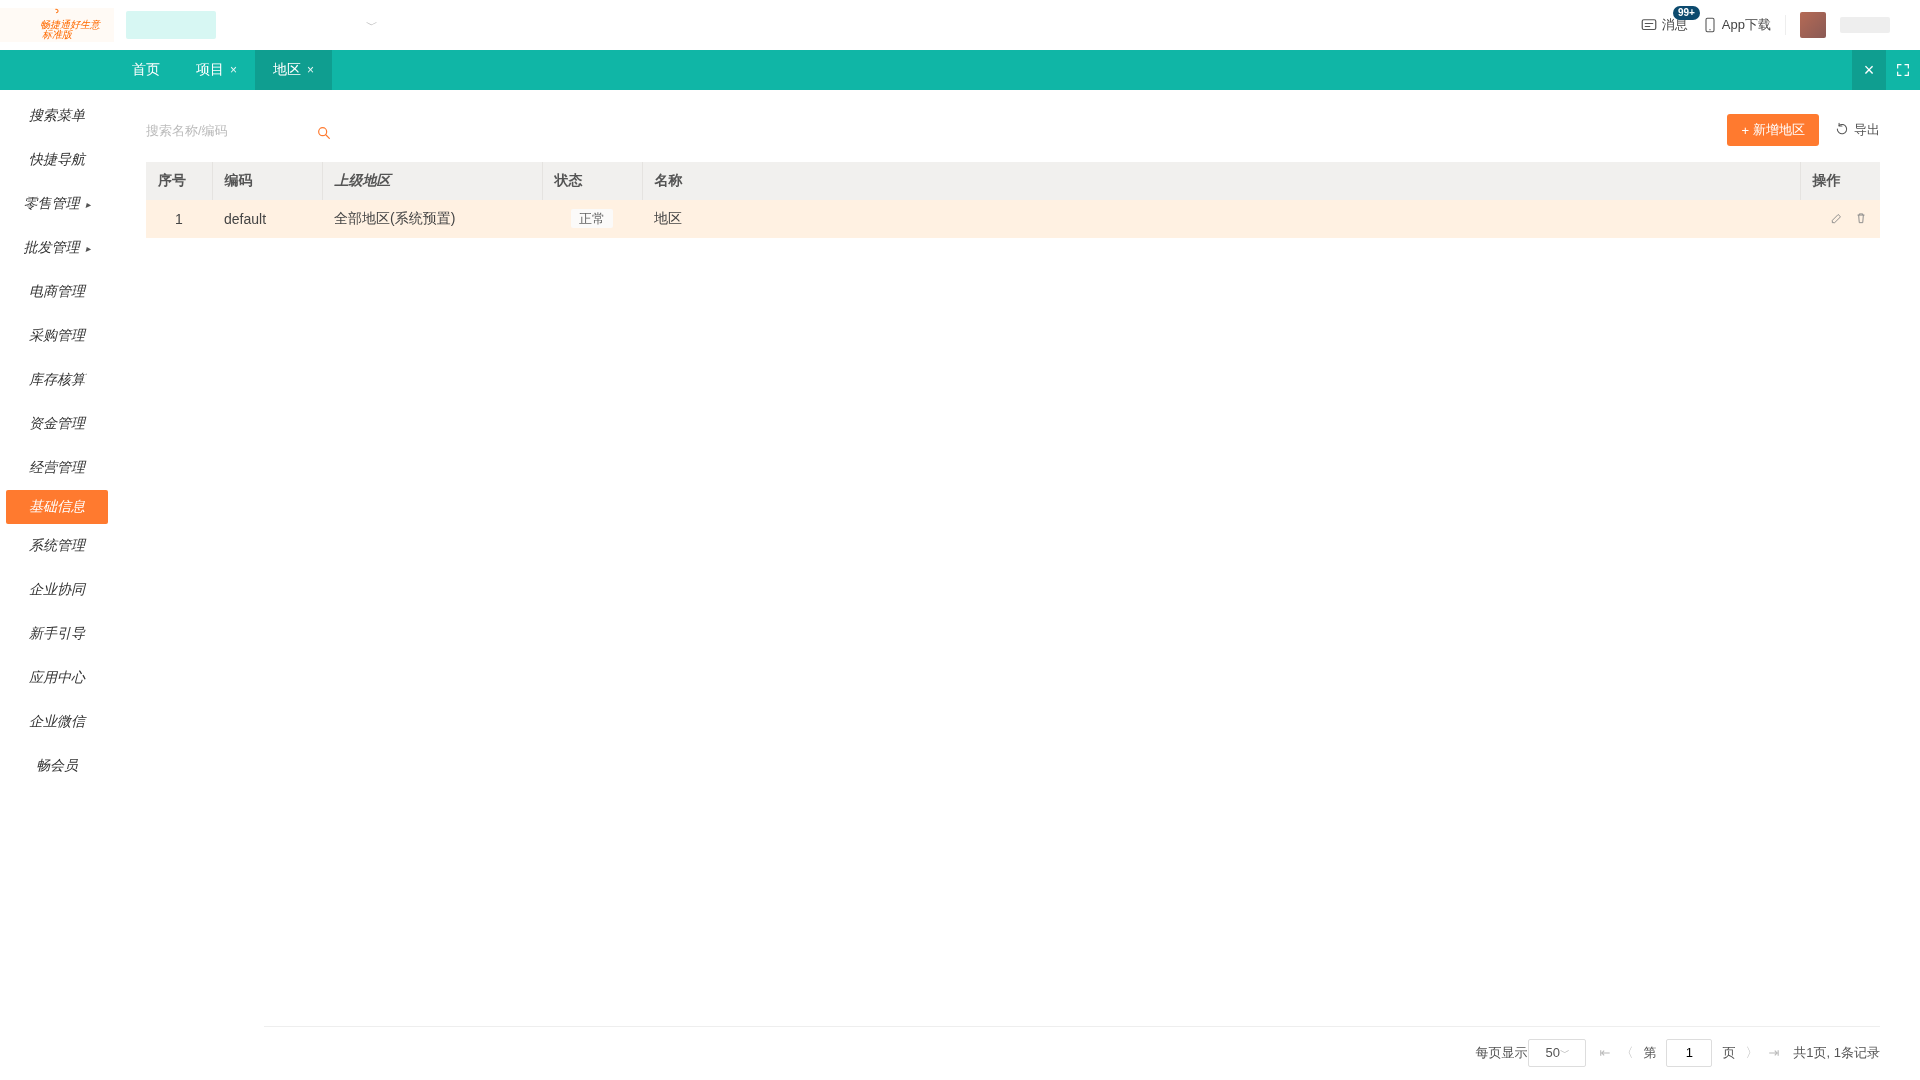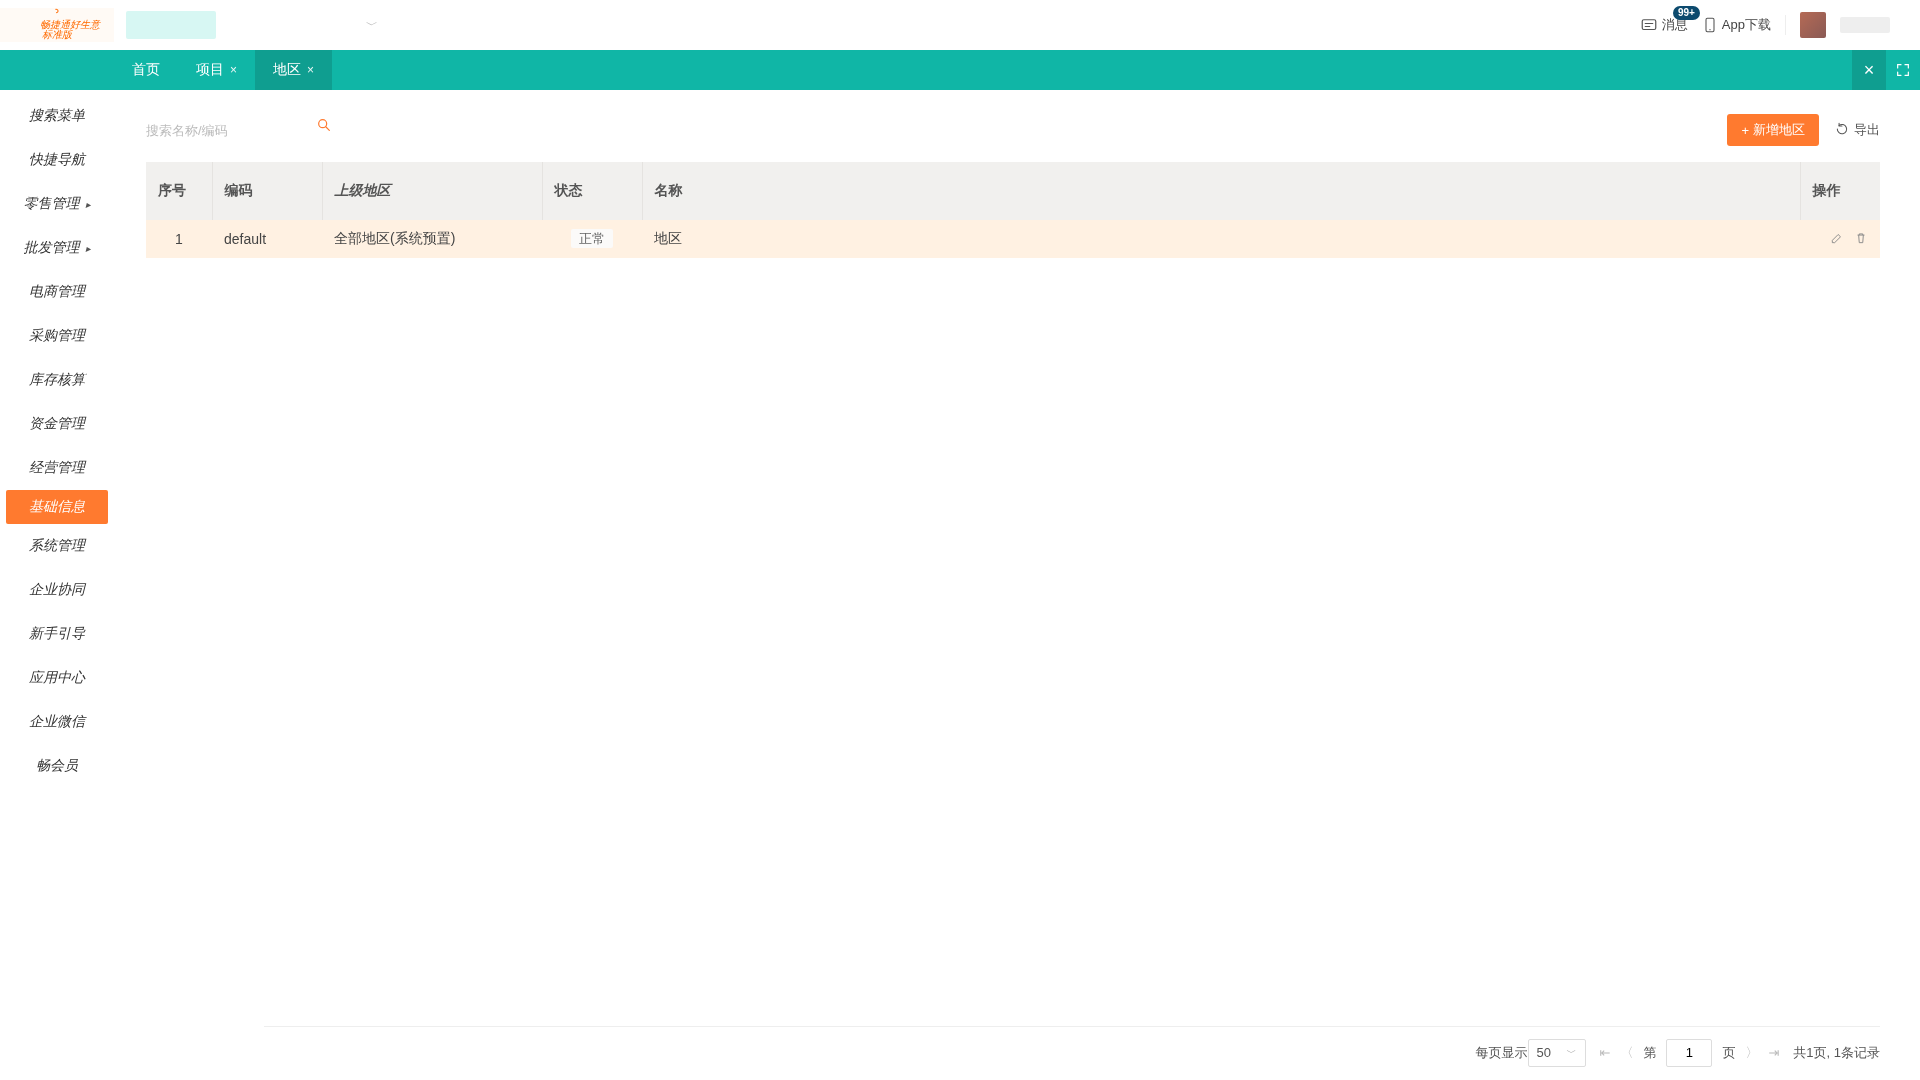--- a/index.html
+++ b/index.html
@@ -38,49 +38,49 @@
 
 .layout { display: flex; height: calc(1080px - 50px - 40px); }
 .sidebar { width: 114px; min-width:114px; background: #fff; border-right: 0; padding-top: 4px; display:flex; flex-direction:column;}
 .sb-item { height: 44px; display: flex; align-items: center; justify-content: center; font-size: 14px; color: #333; cursor: pointer; position: relative; padding: 0 10px; gap:4px;font-style:italic;}
 .sb-item.active { background: #ff7a2f; color: #fff; border-radius: 2px; margin: 0 6px; height: 34px;}
 .sb-item .chev { font-size: 10px; color: #555; margin-left: 2px;}
 
 
 .main { flex: 1; display: flex; flex-direction: column; padding: 20px 40px 10px 32px; position: relative;}
 .toolbar { display: flex; align-items: center; height: 40px;}
-.search-wrap { display: flex; align-items: flex-start; width: 210px; }
+.search-wrap { display: flex; align-items: flex-end; width: 210px; }
 .search-input { border: none; outline: none; font-size: 13px; color: #333; width: 170px; padding: 6px 0; }
 .search-input::placeholder { color: #bbb; }
 .search-icon { color: #ff7a2f; cursor: pointer; }
 .toolbar-right { margin-left: auto; display: flex; align-items: center; gap: 16px;}
 .btn-primary { background: #ff7a2f; color: #fff; border: none; height: 32px; padding: 0 14px; border-radius: 3px; font-size: 13px; cursor: pointer; display:flex; align-items:center; gap:4px;}
 .btn-link { background: none; border: none; color: #555; font-size: 13px; cursor: pointer; display:flex; align-items:center; gap:5px;}
 .refresh-icon { display:inline-block; }
 
 
 .table { margin-top: 12px; border-collapse: collapse; width: 100%; table-layout: fixed;}
-.table th { background: #f1f0ee; color: #555; font-weight: 600; text-align: left; padding: 20px 12px; font-size: 14px; border-right: 1px solid #e5e3e0;}
+.table th { background: #f1f0ee; color: #555; font-weight: 600; text-align: left; padding: 10px 12px; font-size: 14px; border-right: 1px solid #e5e3e0;}
 .table th:last-child{ border-right:none;}
 .table td { padding: 10px 12px; font-size: 14px; color: #444;}
 .table tbody tr { background: #fff1e2; }
 .col-seq { width: 66px; text-align: center;}
 .col-code { width: 110px; }
 .col-parent { width: 220px; font-style: italic; }
 .col-status { width: 100px; text-align: center;}
 .col-name { }
 .col-ops { width: 80px; text-align: right;}
 .status-pill { background: #fbfaf9; border: 0; color: #666; padding: 2px 8px; border-radius: 2px; font-size: 13px;}
 .row-icons { display: flex; gap: 10px; justify-content: flex-end; color: #888;}
 .row-icons span { cursor: pointer; }
 
 
 .paging { position: absolute; bottom: 16px; right: 40px; left: 150px; height: 38px; display: flex; align-items: center; justify-content: flex-end; gap: 14px; border-top: 1px solid #eee; padding-top: 14px; color: #555; font-size: 13px;}
 .page-size { display: flex; align-items: center; gap: 0;}
-.select { border: 1px solid #ddd; height: 28px; width: 58px; display:flex; align-items:center; justify-content:space-between; padding:0 8px; border-radius:2px; cursor:pointer; background:#fff;}
+.select { border: 1px solid #ddd; height: 28px; width: 58px; display:flex; align-items:center; justify-content:space-between; padding:0 17px; border-radius:2px; cursor:pointer; background:#fff;}
 .page-nav { display:flex; align-items:center; gap:10px; color:#bbb;}
 .page-nav .label{ color:#555;}
 .page-input { width:46px; height:28px; border:1px solid #ddd; text-align:center; border-radius:2px; font-size:13px;}
 .page-nav span{ cursor:pointer; }
 .page-total { color:#555; }
 
 .th-right{ text-align:right;}
 </style>
 </head>
 <body>

